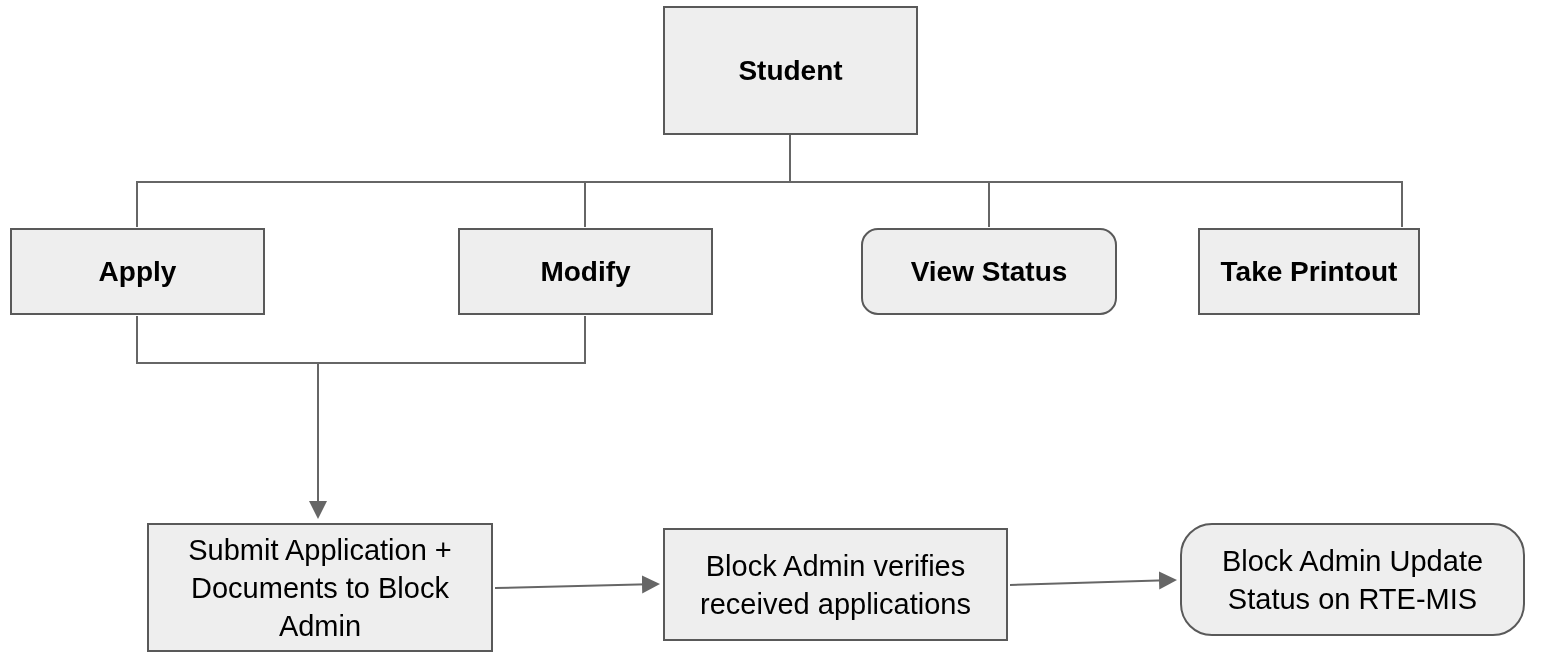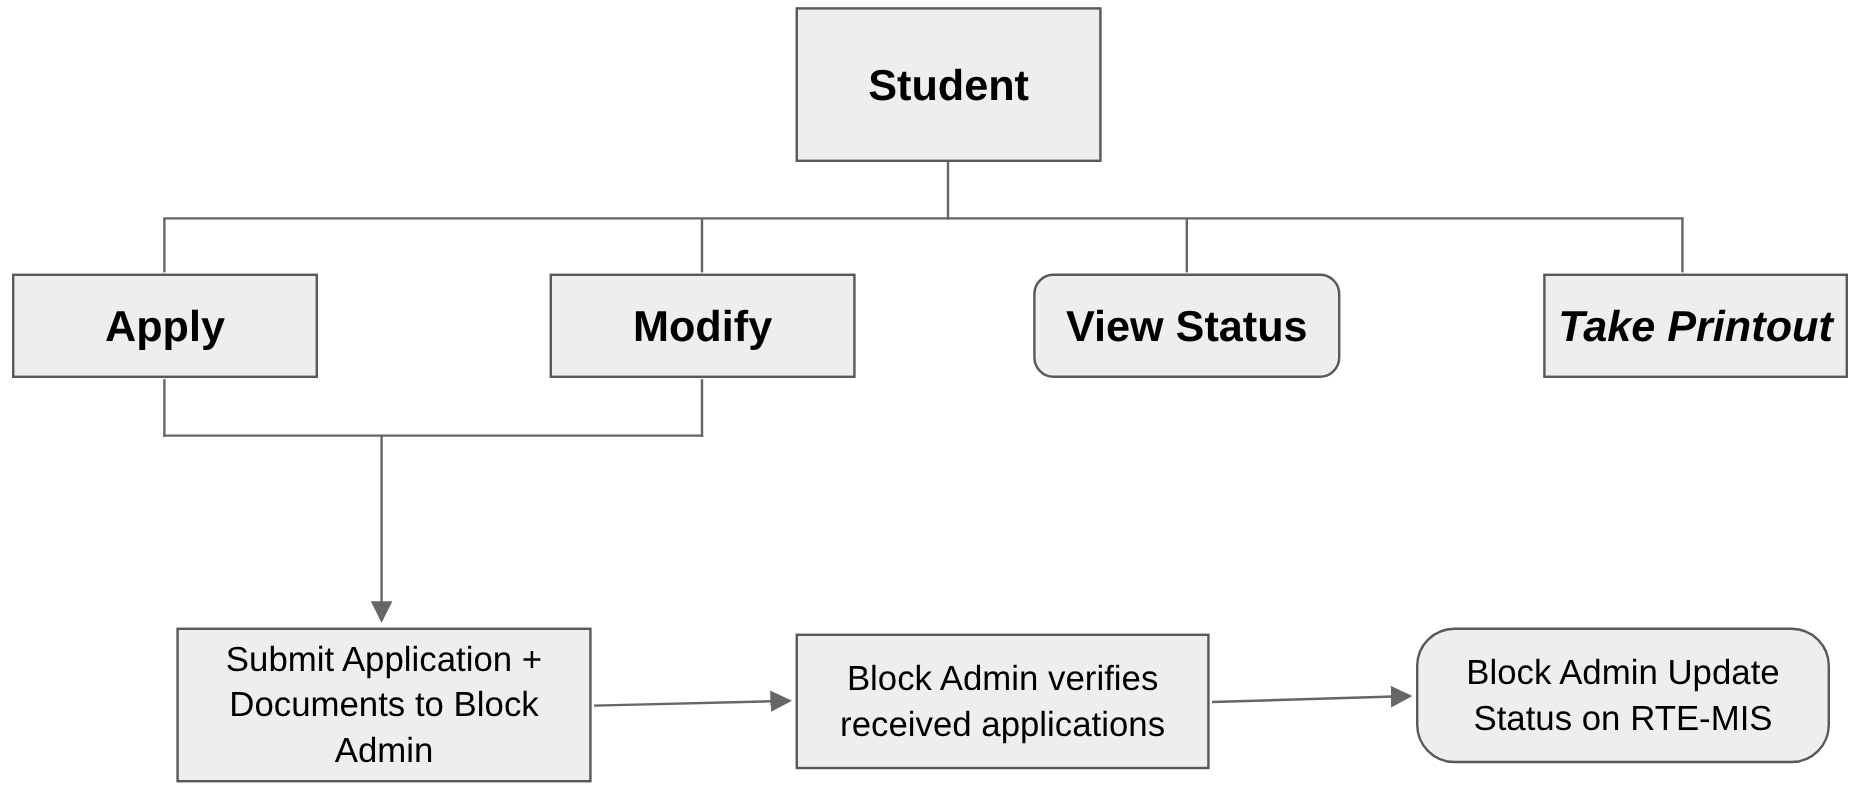--- a/index.html
+++ b/index.html
@@ -33,33 +33,33 @@
     border: 2px solid #595959;
     display: flex;
     align-items: center;
     justify-content: center;
     text-align: center;
     color: #000000;
     padding: 4px 10px;
   }
   .node.action {
     font-weight: bold;
-    font-size: 36px;
+    font-size: 28px;
   }
   .node.process {
     font-weight: normal;
     font-size: 29px;
     line-height: 38px;
   }
   
   .n-student       { left: 663px;  top: 6px;   width: 255px; height: 129px; }
   .n-apply         { left: 10px;   top: 228px; width: 255px; height: 87px; }
   .n-modify        { left: 458px;  top: 228px; width: 255px; height: 87px; }
   .n-view-status   { left: 861px;  top: 228px; width: 256px; height: 87px; border-radius: 17px; }
-  .n-take-printout { left: 1286px; top: 228px; width: 254px; height: 87px; font-style: italic; }
+  .n-take-printout { left: 1198px; top: 228px; width: 222px; height: 87px; }
   .n-submit        { left: 147px;  top: 523px; width: 346px; height: 129px; }
   .n-verify        { left: 663px;  top: 528px; width: 345px; height: 113px; }
   .n-update        { left: 1180px; top: 523px; width: 345px; height: 113px; border-radius: 32px; }
 </style>
 </head>
 <body>
 
 <div class="canvas">
 
   <svg class="connectors" viewBox="0 0 1558 656" xmlns="http://www.w3.org/2000/svg">

